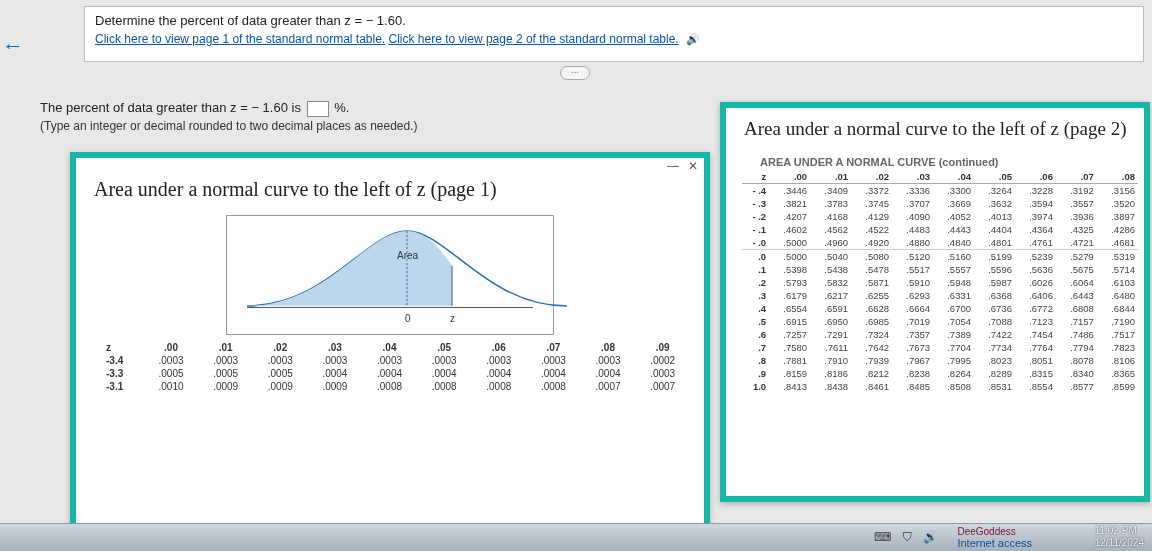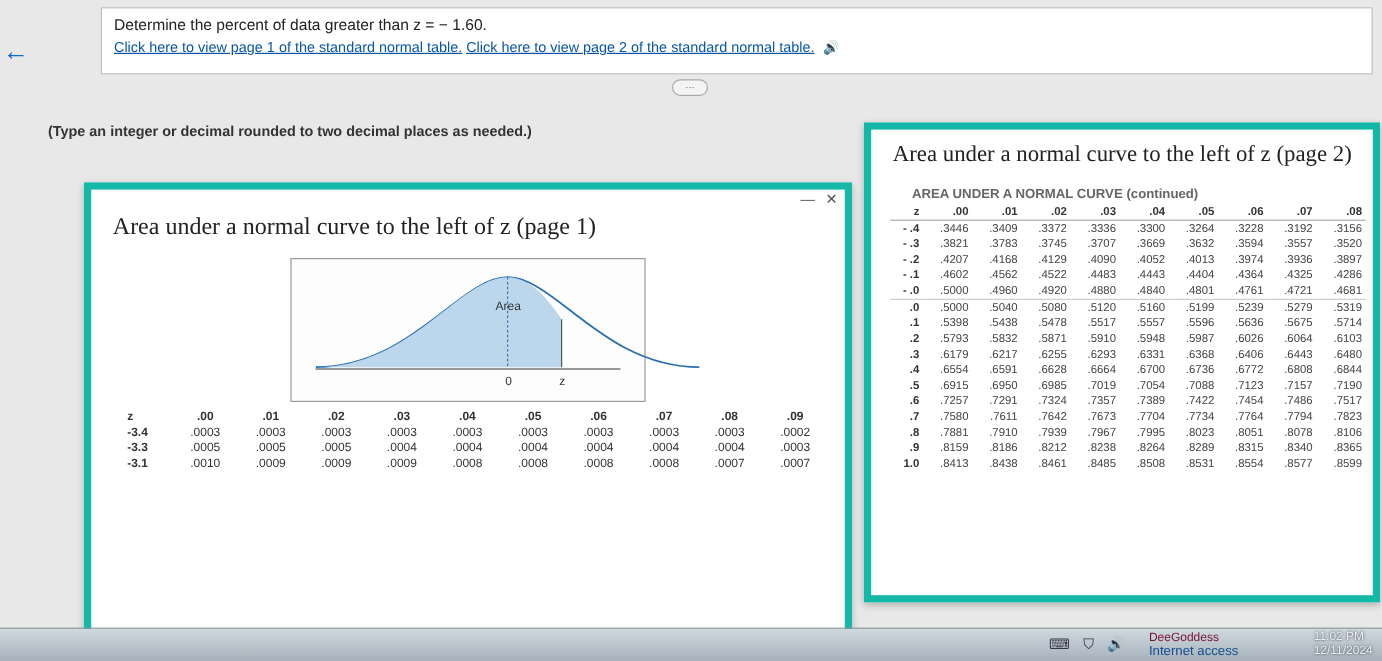--- a/index.html
+++ b/index.html
@@ -57,21 +57,21 @@
   }
   .answer-area .line1 { font-size:13px; }
   .answer-area .box {
     display:inline-block;
     width:22px; height:16px;
     border:1px solid #888;
     background:#fff;
     vertical-align:middle;
     margin:0 2px;
   }
-  .answer-area .hint { font-size:12px; color:#333; margin-top:2px;font-weight:bold;}
+  .answer-area .hint { font-size:12px; color:#333; margin-top:2px;}
 
   .popover {
     position:absolute;
     background:#fff;
     border:6px solid #14b8a6;
     box-shadow:0 2px 6px rgba(0,0,0,0.25);
   }
   .popover .titlebar {
     display:flex;
     justify-content:flex-end;
@@ -91,21 +91,21 @@
     font-weight:normal;
     font-size:20px;
     color:#222;
     padding:4px 10px 8px 18px;
   }
 
   
   #pop1 { left:70px; top:152px; width:640px; height:390px; }
   #pop1 .curve-box {
     margin:6px auto 6px auto;
-    width:296px; height:120px;
+    width:328px; height:120px;
     border:1px solid #999;
     position:relative;
     background:#fdfdfd;
   }
   #pop1 .axis { position:absolute; left:20px; right:20px; bottom:26px; height:1px; background:#555;}
   #pop1 svg { position:absolute; left:20px; top:10px; }
   #pop1 .xlbl { position:absolute; bottom:10px; font-size:10px; color:#333; }
   #pop1 .area-lbl { position:absolute; left:170px; top:34px; font-size:10px; color:#333;}
 
   #pop1 .tbl-title {
@@ -165,20 +165,25 @@
   <div class="q">Determine the percent of data greater than z = − 1.60.</div>
   <div>
     <span class="link">Click here to view page 1 of the standard normal table.</span>
     <span class="link">Click here to view page 2 of the standard normal table.</span>
     <span style="font-size:11px; margin-left:4px;">🔊</span>
   </div>
 </div>
 <div class="toolbar-handle">···</div>
 
 <div class="answer-area">
+  <div class="line1">
+    <span>The percent of data greater than z = − 1.60 is </span>
+    <span class="box"></span>
+    <span>%.</span>
+  </div>
   <div class="hint">(Type an integer or decimal rounded to two decimal places as needed.)</div>
 </div>
 
 <div id="pop1" class="popover">
   <div class="titlebar">
     <div class="winbtn">—</div>
     <div class="winbtn">✕</div>
   </div>
   <h2>Area under a normal curve to the left of z (page 1)</h2>
 

